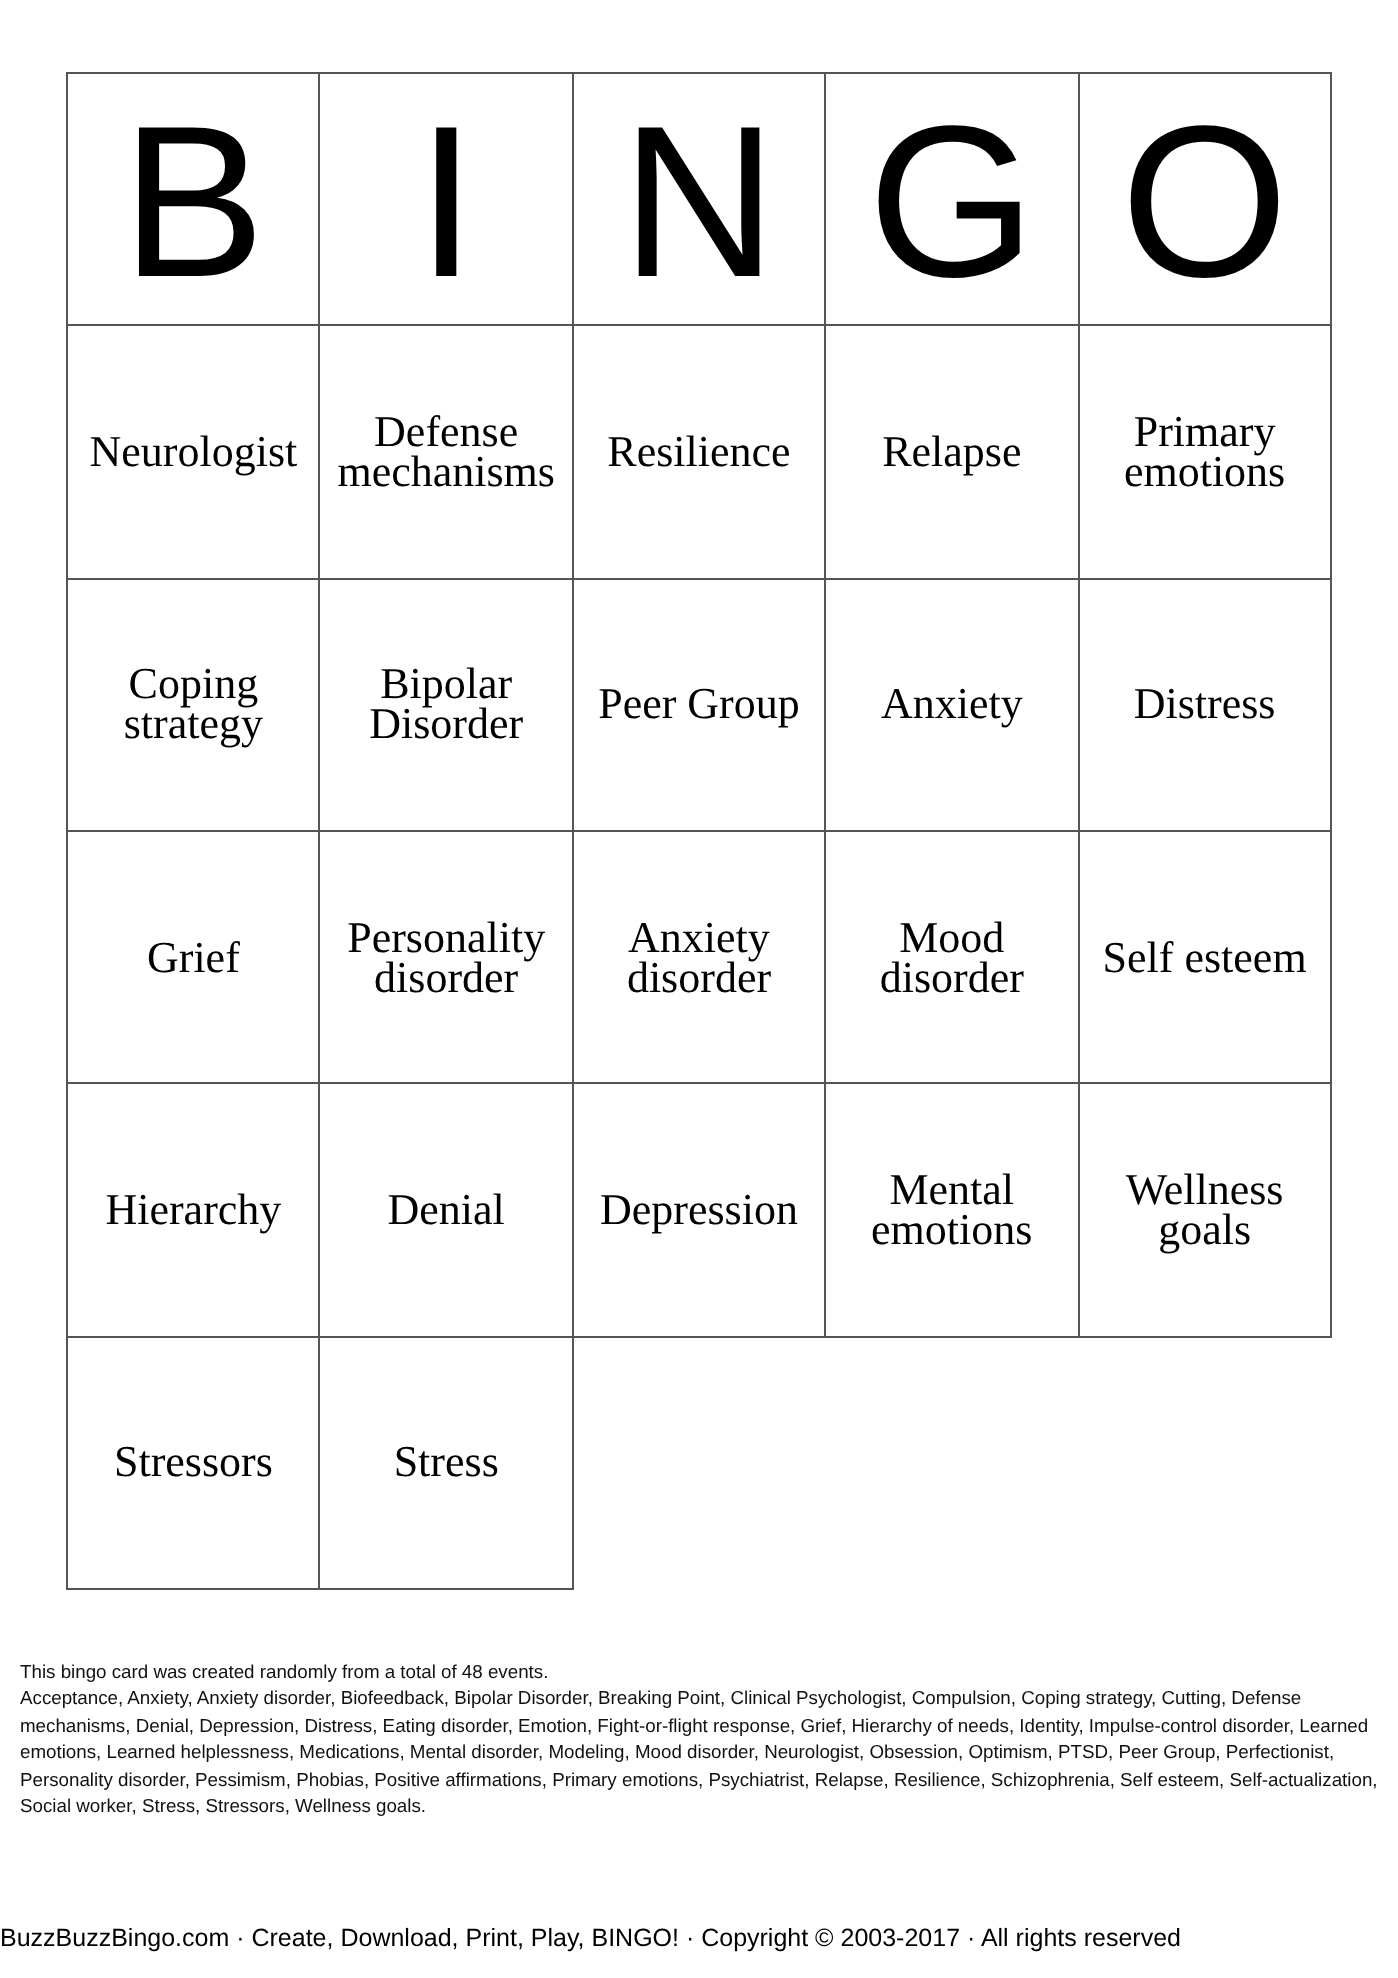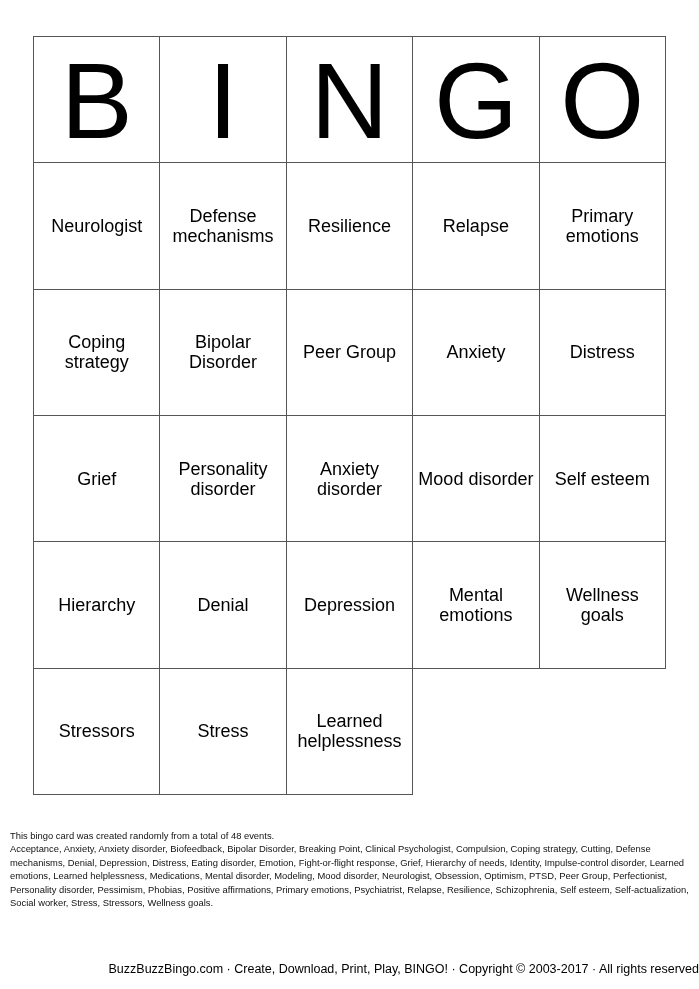--- a/index.html
+++ b/index.html
@@ -38,23 +38,24 @@
       box-sizing: border-box;
       overflow: hidden;
     }
     .header-cell {
       font-size: 108px;
       line-height: 1;
       font-weight: normal;
       padding-top: 2px;
     }
     .square {
-      font-size: 18px;
+      font-size: 22px;
       line-height: 20px;
       padding: 0 4px;
+      font-family: Liberation Serif, serif;
     }
     .square span {
       display: block;
       max-width: 120px;
       word-wrap: break-word;
     }
     .info {
       position: absolute;
       left: 10px;
       top: 805px;
@@ -62,21 +63,21 @@
       font-size: 9.4px;
       line-height: 13.4px;
       color: #111;
       margin-top: 24px;
     }
     .footer {
       position: absolute;
       left: 0;
       top: 962px;
       width: 699px;
-      text-align: right;
+      text-align: left;
       font-size: 12.5px;
       color: #000;
     }
   </style>
 </head>
 <body>
 
 <div class="card">
 
   <div class="cell header-cell">B</div>
@@ -148,23 +149,20 @@
     </div>
   <div class="cell square">
       <span>Wellness goals</span>
     </div>
   <div class="cell square">
       <span>Stressors</span>
     </div>
   <div class="cell square">
       <span>Stress</span>
     </div>
-  <div class="cell square">
-      <span>Learned helplessness</span>
-    </div>
 </div>
 
 <div class="info">
   <div>This bingo card was created randomly from a total of 48 events.</div>
   <div>Acceptance, Anxiety, Anxiety disorder, Biofeedback, Bipolar Disorder, Breaking Point, Clinical Psychologist, Compulsion, Coping strategy, Cutting, Defense mechanisms, Denial, Depression, Distress, Eating disorder, Emotion, Fight-or-flight response, Grief, Hierarchy of needs, Identity, Impulse-control disorder, Learned emotions, Learned helplessness, Medications, Mental disorder, Modeling, Mood disorder, Neurologist, Obsession, Optimism, PTSD, Peer Group, Perfectionist, Personality disorder, Pessimism, Phobias, Positive affirmations, Primary emotions, Psychiatrist, Relapse, Resilience, Schizophrenia, Self esteem, Self-actualization, Social worker, Stress, Stressors, Wellness goals.</div>
 </div>
 
 <div class="footer">BuzzBuzzBingo.com · Create, Download, Print, Play, BINGO! · Copyright © 2003-2017 · All rights reserved</div>
 
 </body></html>

